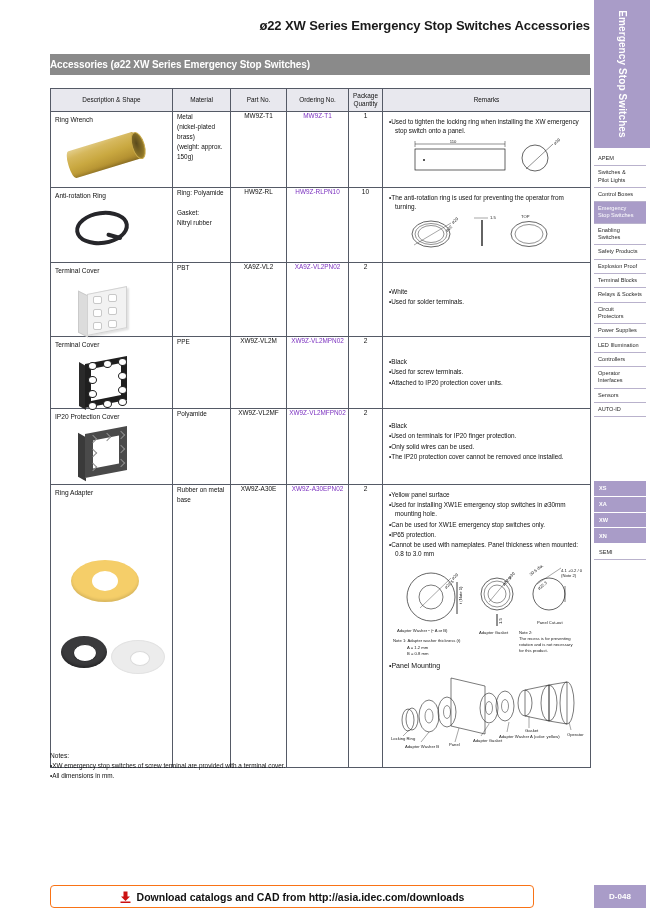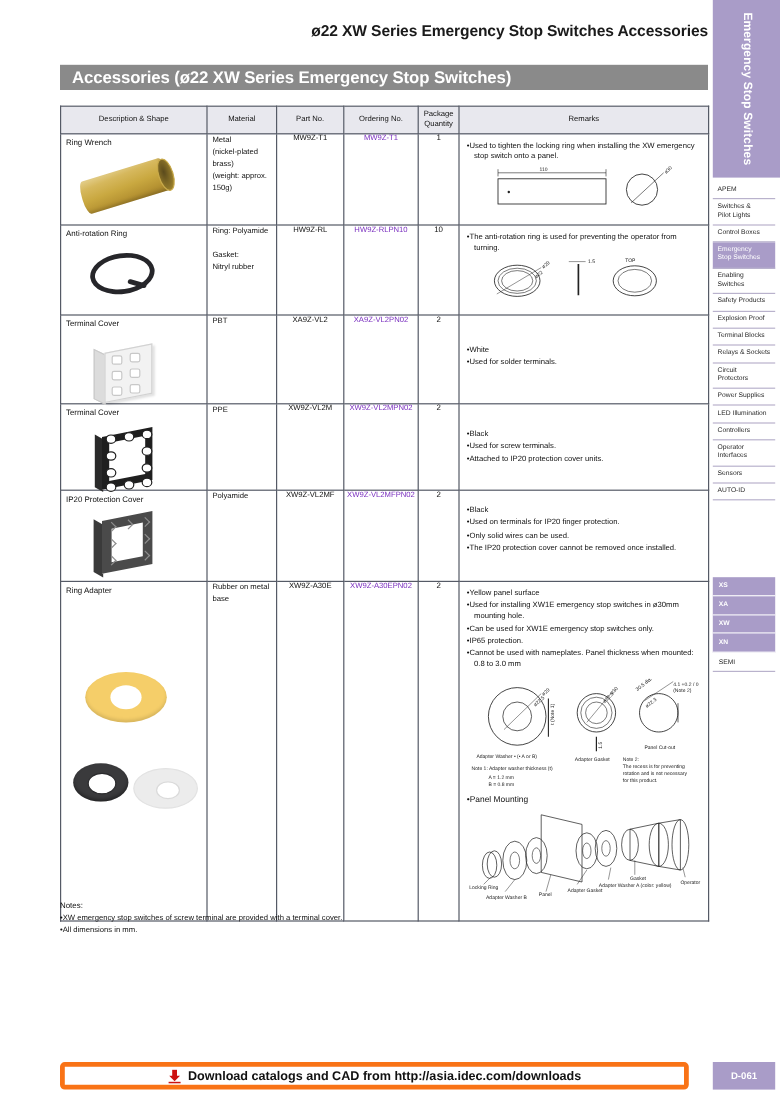--- a/index.html
+++ b/index.html
@@ -28,24 +28,23 @@
     letter-spacing: -0.1px;
   }
 
   
   .section-bar {
     position: absolute;
     left: 50px; top: 54px;
     width: 540px; height: 21px;
     background: #8a8a8a;
     color: #ffffff;
-    font-size: 14px;
+    font-size: 10px;
     font-weight: bold;
     line-height: 21px;
-    padding-left: 10px;
     letter-spacing: -0.1px;
   }
 
   
   .vtab {
     position: absolute;
     left: 594px; top: 0;
     width: 56px; height: 148px;
     background: #a99cc8;
   }
@@ -273,22 +272,22 @@
   .notes { position: absolute; left: 50px; top: 752px; width: 520px; }
   .notes-title { font-size: 6.6px; color: #111; margin-bottom: 2px; }
   .notes ul { margin: 0; padding: 0; list-style: none; }
   .notes li { font-size: 6.4px; color: #111; line-height: 1.5;
               padding-left: 6px; text-indent: -6px; }
   .notes li::before { content: "\2022 "; }
 
   
   .footer-bar {
     position: absolute; left: 50px; top: 885px;
-    width: 524px; height: 23px;
-    border: 4px solid #f97316; border-radius: 4px;
+    width: 484px; height: 23px;
+    border: 1px solid #f97316; border-radius: 4px;
     display: flex; align-items: center; justify-content: center;
     gap: 6px;
   }
   .footer-text { font-size: 10.5px; font-weight: bold; color: #111; }
   .pagenum {
     position: absolute; left: 594px; top: 885px;
     width: 52px; height: 23px;
     background: #a99cc8; color: #ffffff;
     font-size: 8px; font-weight: bold;
     display: flex; align-items: center; justify-content: center;
@@ -725,15 +724,15 @@
     </ul>
   </div>
 
   <div class="footer-bar">
     <svg class="dlicon" viewBox="0 0 22 24">
       <path d="M7 1 h8 v10 h5 l-9 9 l-9 -9 h5 z" fill="#cc1111"></path>
       <rect x="1" y="21" width="20" height="3" fill="#cc1111"></rect>
     </svg>
     <span class="footer-text">Download catalogs and CAD from http://asia.idec.com/downloads</span>
   </div>
-  <div class="pagenum">D-061</div>
+  <div class="pagenum">D-048</div>
 
 </div>
 
 </body></html>

